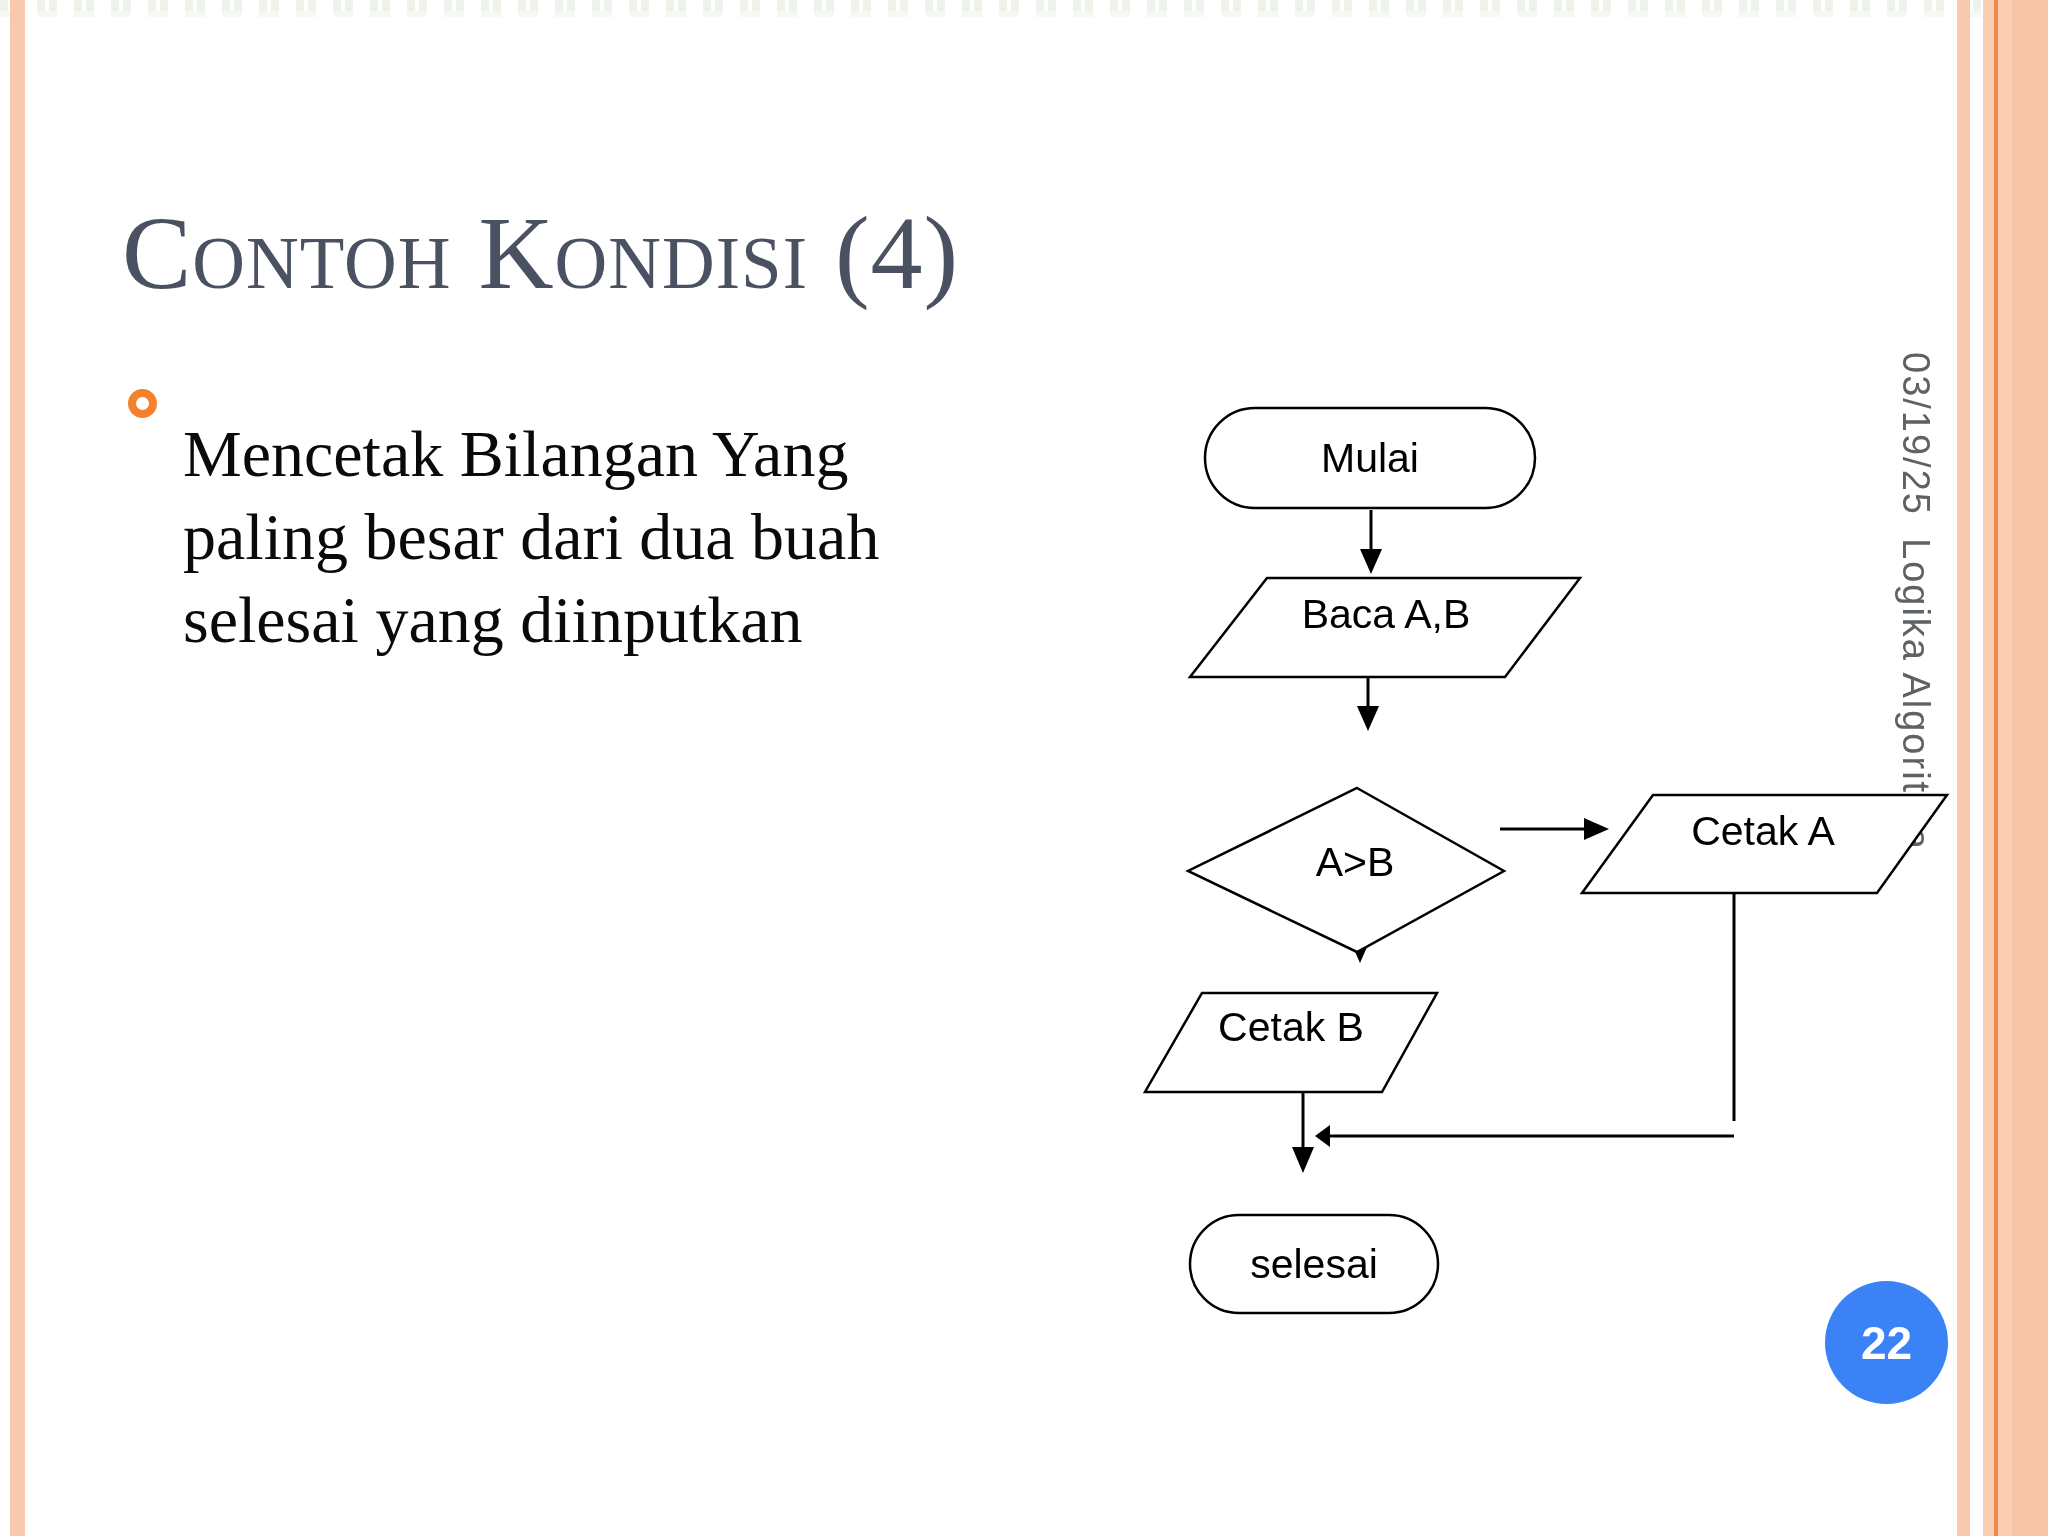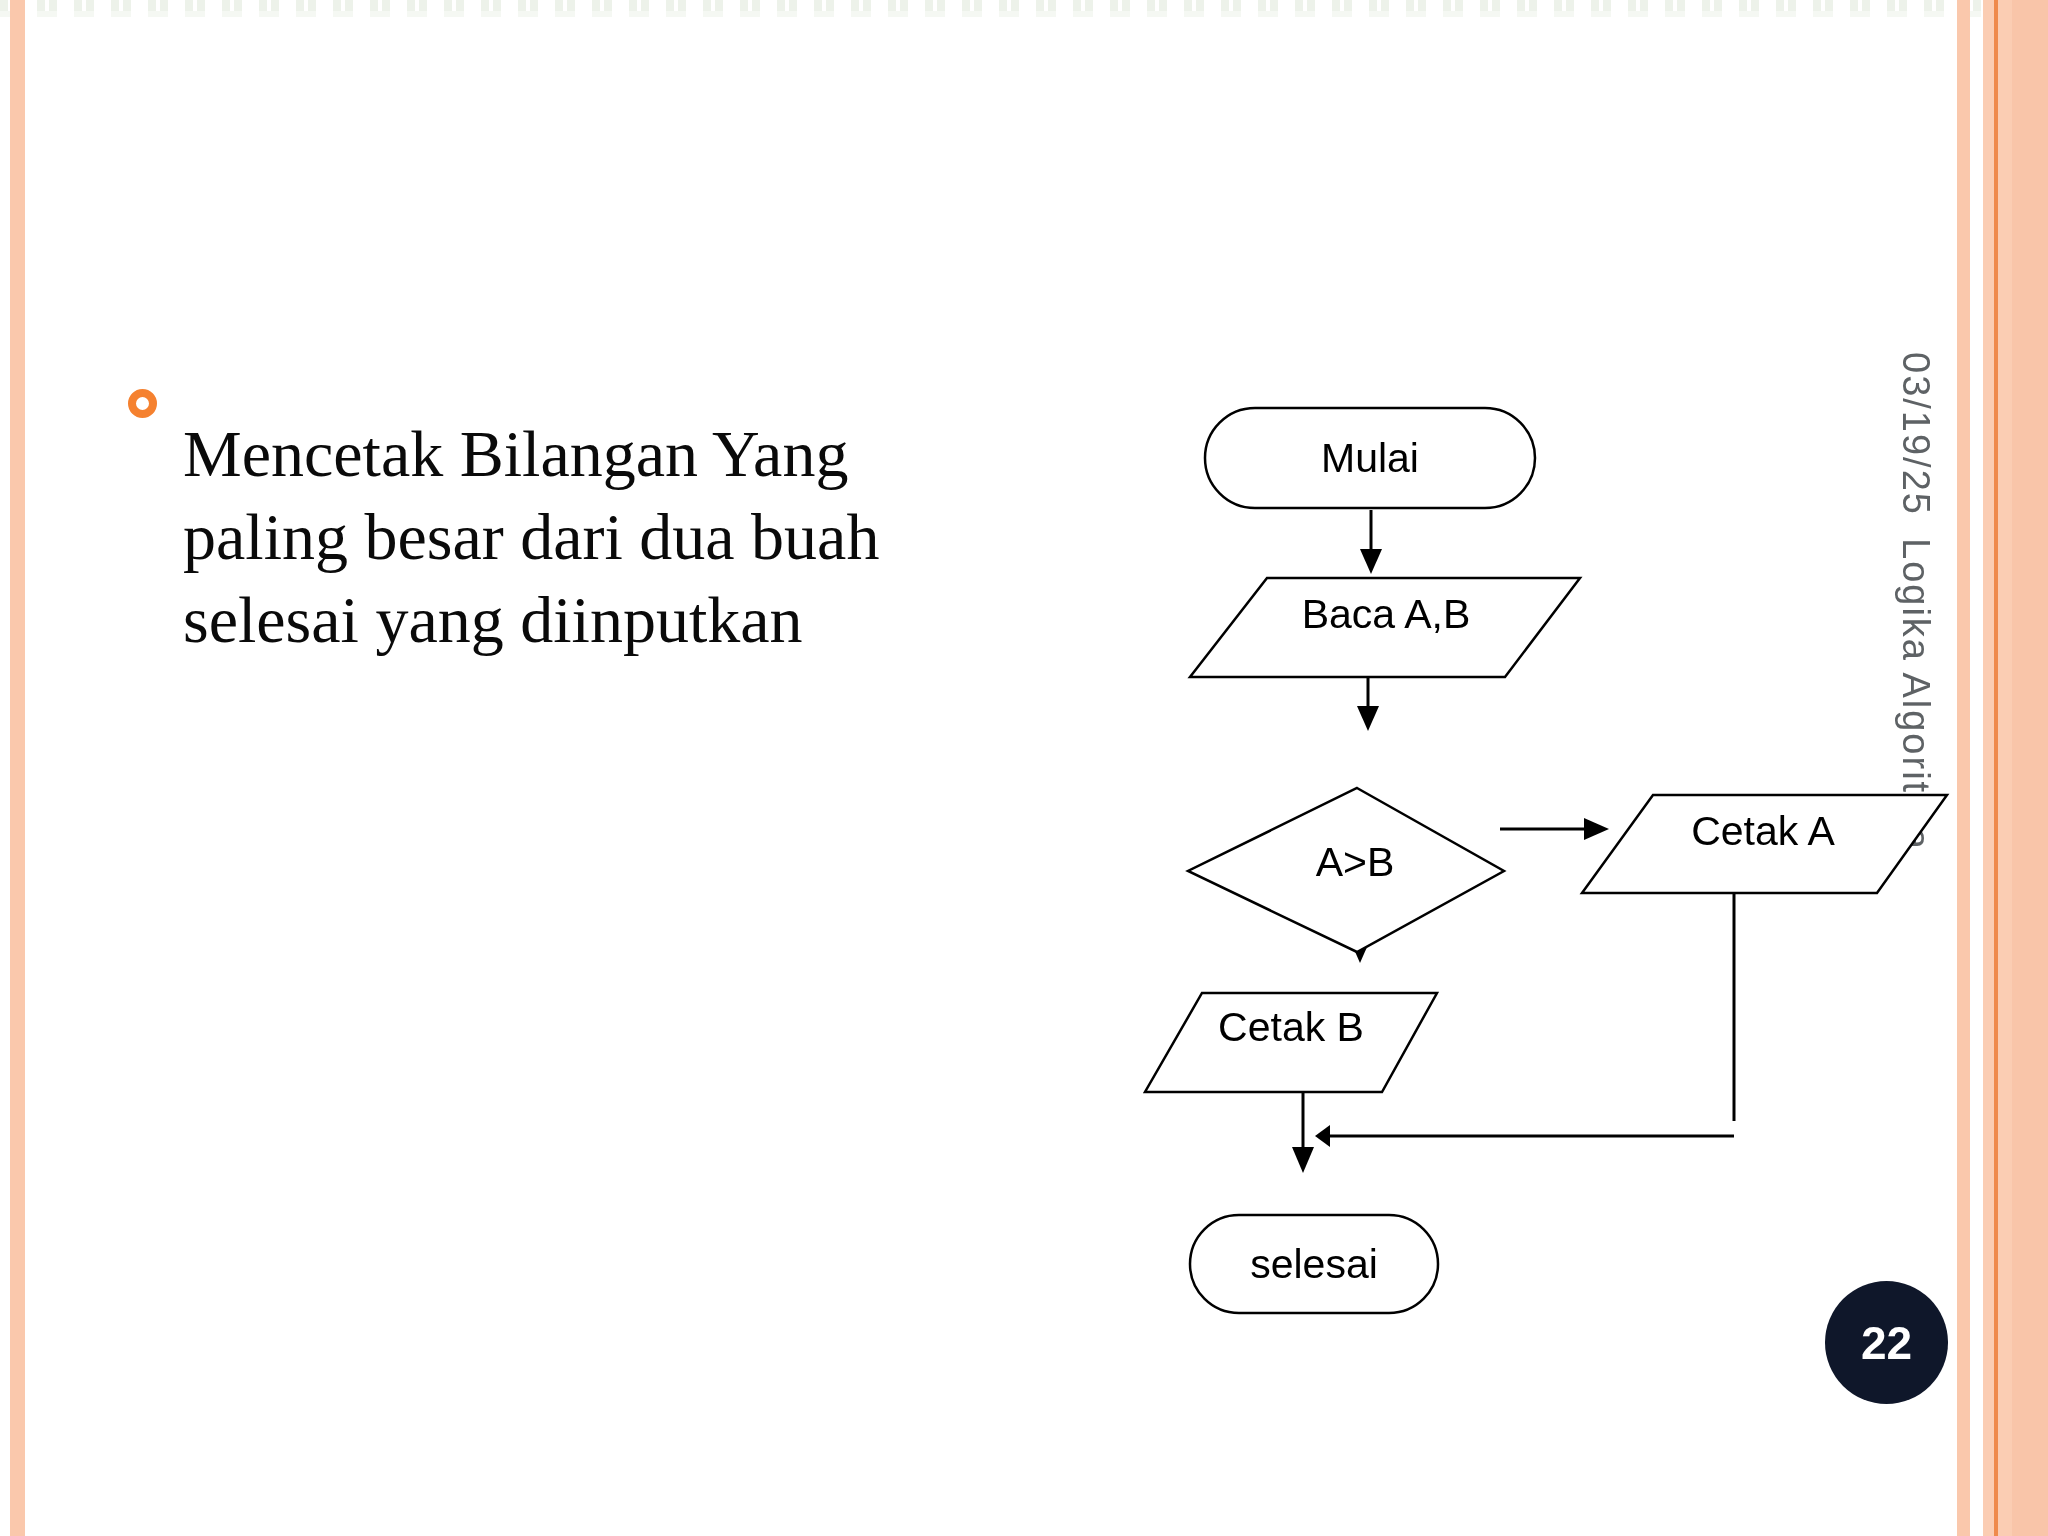--- a/index.html
+++ b/index.html
@@ -72,36 +72,37 @@
   svg.flow .shape{fill:#ffffff;stroke:#000000;stroke-width:2.5;}
   svg.flow .edge{stroke:#000000;stroke-width:3;fill:none;}
   svg.flow .head{fill:#000000;stroke:none;}
   svg.flow text{
     font-family:"Liberation Sans",sans-serif;
     font-size:41px;fill:#000;text-anchor:middle;
   }
   .page-badge{
     position:absolute;left:1825px;top:1281px;
     width:123px;height:123px;border-radius:50%;
-    background:#0f172a;
+    background:#3b82f6;
     display:flex;align-items:center;justify-content:center;
     color:#ffffff;font-size:46px;font-weight:bold;
     font-family:"Liberation Sans",sans-serif;
   }
 </style>
 </head>
 <body>
 
 <div class="slide">
 
   <div class="top-pattern"></div>
   <div class="stripe-left"></div>
   <div class="stripe-right-inner"></div>
   <div class="right-band"></div>
 
+  <div class="title">Contoh Kondisi (4)</div>
 
   <span class="bullet-ring"></span>
   <div class="body-text">
     <div>Mencetak Bilangan Yang</div>
     <div>paling besar dari dua buah</div>
     <div>selesai yang diinputkan</div>
   </div>
 
   <div class="v-text v-date">03/19/25</div>
   <div class="v-text v-footer">Logika Algoritma</div>

